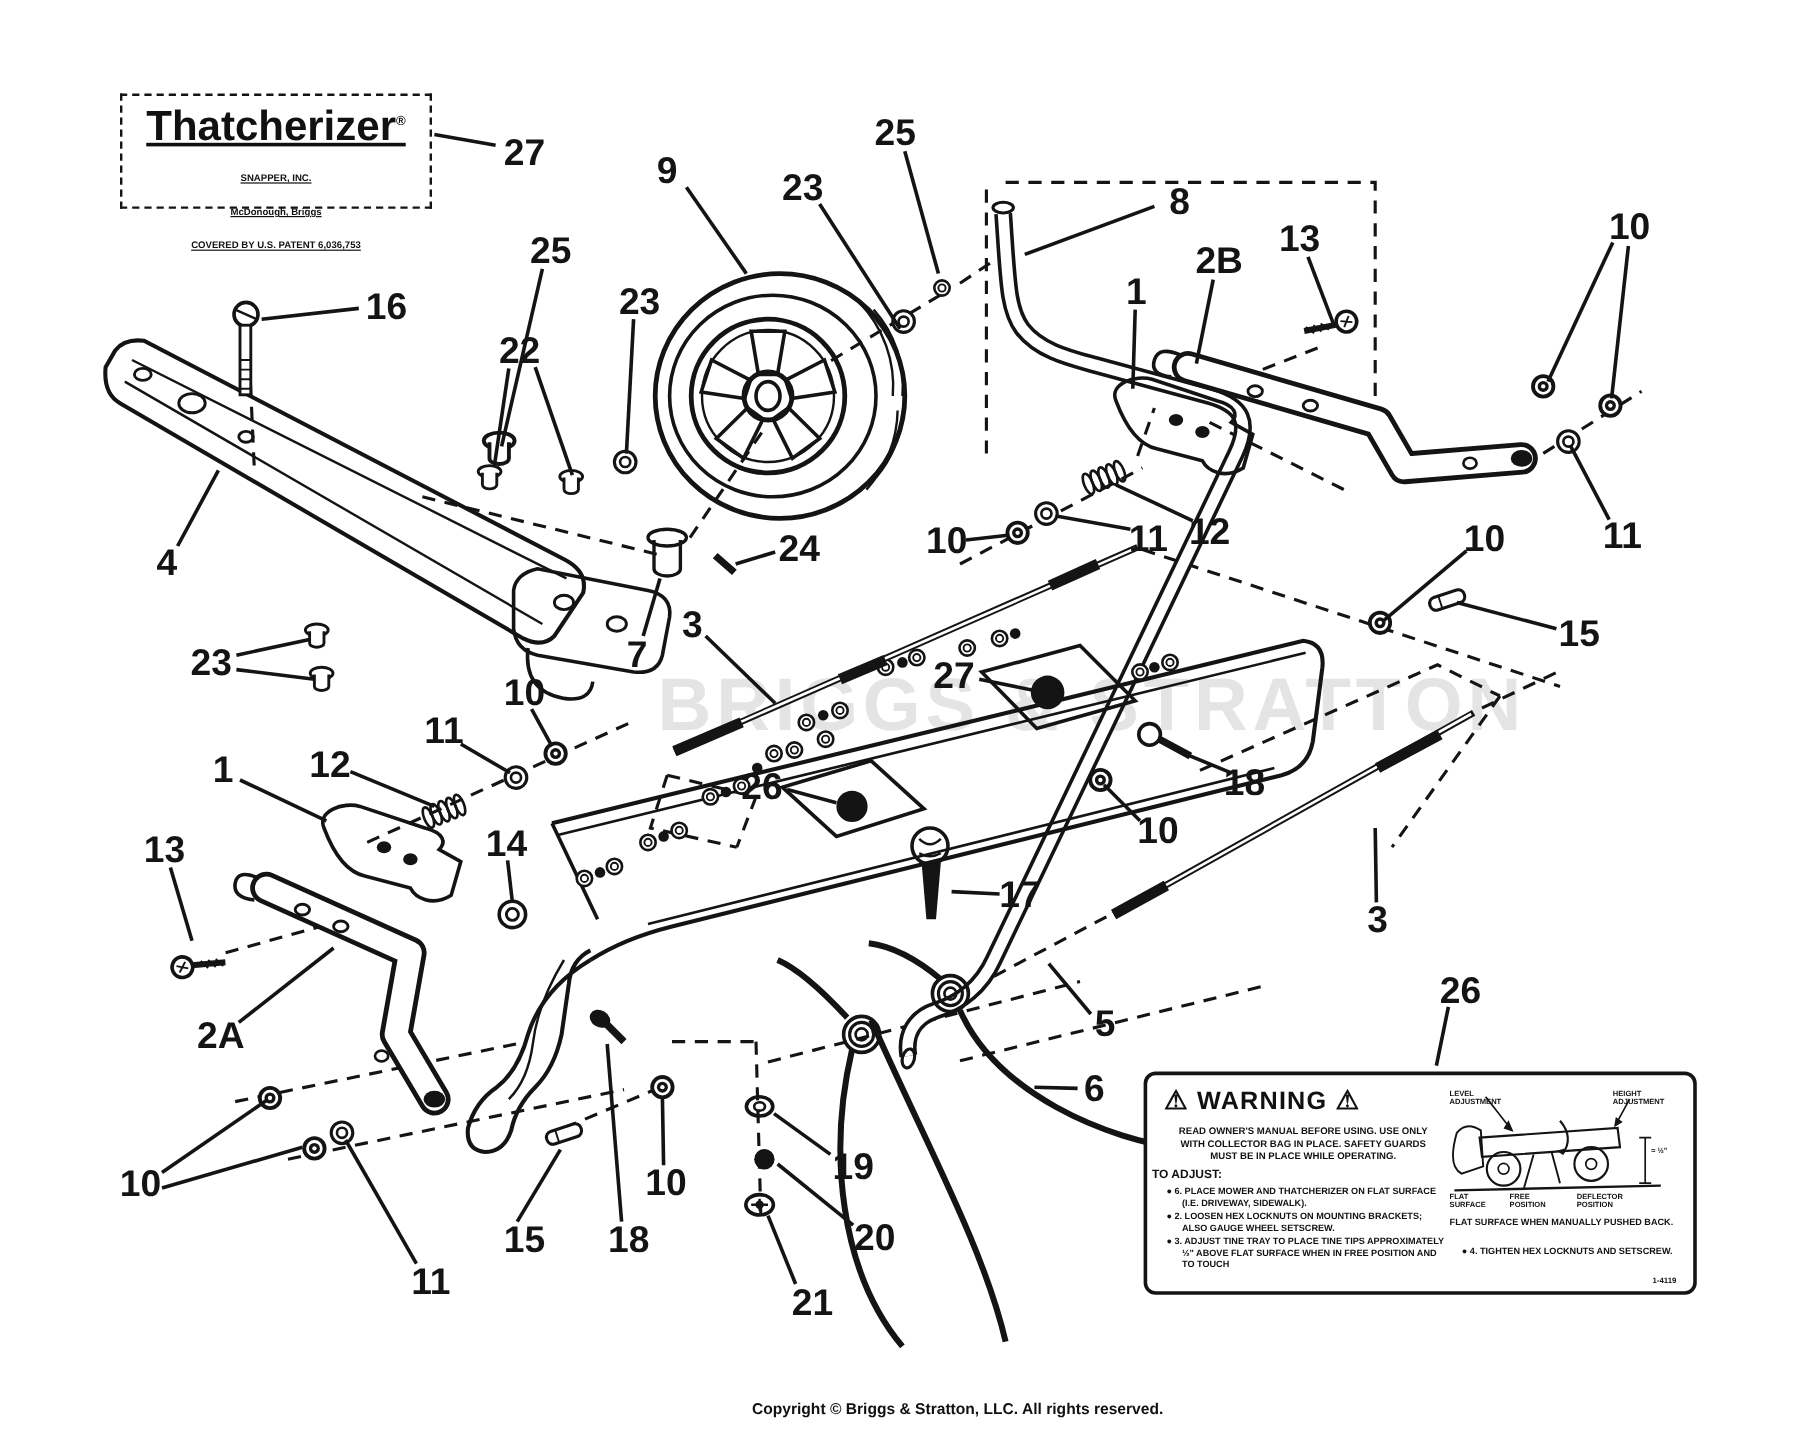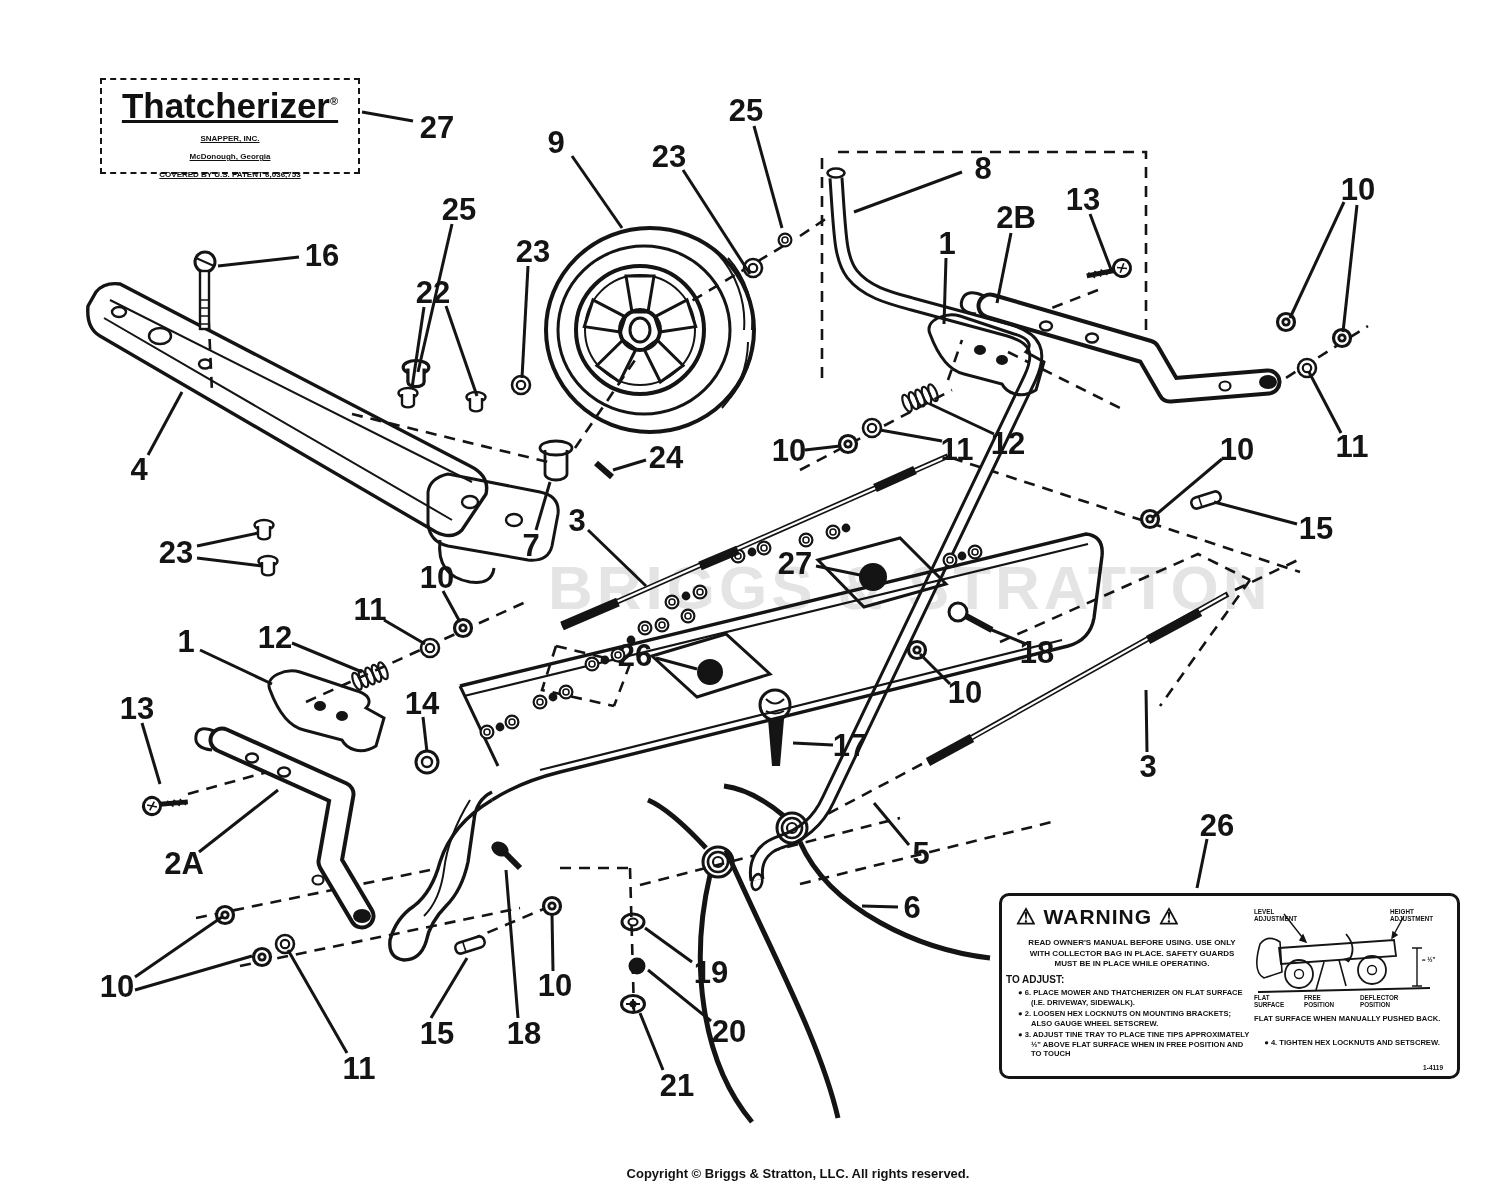--- a/index.html
+++ b/index.html
@@ -11,24 +11,24 @@
   #art{position:absolute;left:0;top:0;z-index:1;}
   .ln{stroke:#141414;fill:none;}
   .dash{stroke:#141414;stroke-width:2.6;fill:none;stroke-dasharray:11 8;}
   .co-line{stroke:#141414;stroke-width:3;}
   .co-num{font-family:"Liberation Sans",sans-serif;font-weight:bold;font-size:31px;fill:#141414;}
   
   #prodbox{position:absolute;left:100px;top:78px;width:256px;height:92px;z-index:2;
            border:2px dashed #141414;background:#fff;text-align:center;text-decoration:underline;}
   #prodbox .big{font-size:35px;font-weight:bold;letter-spacing:0px;margin-top:6px;}
   #prodbox .reg{font-size:11px;vertical-align:super;}
-  #prodbox .sub{font-size:8px;font-weight:bold;line-height:10px;margin-top:8px;}
+  #prodbox .sub{font-size:8px;font-weight:bold;line-height:10px;margin-top:18px;}
   
   #warnbox{position:absolute;left:953px;top:893px;width:455px;height:180px;z-index:2;
-           border:3px solid #141414;border-radius:10px;background:#fff;font-weight:bold;margin-left:46px;}
+           border:3px solid #141414;border-radius:10px;background:#fff;font-weight:bold;}
   #warnbox .wtitle{position:absolute;left:14px;top:8px;font-size:21px;letter-spacing:1px;}
   #warnbox .wicon{font-size:22px;}
   #warnbox .wpara{position:absolute;left:16px;top:42px;width:228px;font-size:8px;line-height:10.5px;text-align:center;}
   #warnbox .wadj{position:absolute;left:4px;top:78px;font-size:10px;}
   #warnbox .wsteps{position:absolute;left:16px;top:92px;width:232px;font-size:7.6px;line-height:9.5px;}
   #warnbox .wstep{padding-left:13px;text-indent:-13px;margin-bottom:2px;}
   #warnbox .dlab{position:absolute;font-size:6.3px;line-height:7px;}
   #warnbox .wnote{position:absolute;left:252px;top:118px;width:196px;font-size:7.6px;line-height:9.5px;}
   #warnbox .wstep4{position:absolute;left:252px;top:142px;width:196px;font-size:7.6px;line-height:9.5px;text-align:center;}
   #warnbox .wcode{position:absolute;right:14px;bottom:5px;font-size:6.5px;}
@@ -419,21 +419,21 @@
         <line x1="663" y1="1070" x2="640" y2="1013" class="co-line"></line>
         <text x="677" y="1085" text-anchor="middle" dominant-baseline="central" class="co-num">21</text>
         <line x1="347" y1="1053" x2="288" y2="950" class="co-line"></line>
         <text x="359" y="1068" text-anchor="middle" dominant-baseline="central" class="co-num">11</text>
       </g>
   </svg>
 
   <div id="prodbox">
     <div class="big"><span>Thatcherizer</span><span class="reg">®</span></div>
     <div class="sub">SNAPPER, INC.</div>
-    <div class="sub">McDonough, Georgia</div>
+    <div class="sub">McDonough, Briggs</div>
     <div class="sub">COVERED BY U.S. PATENT 6,036,753</div>
   </div>
 
   <div id="warnbox">
     <div class="wtitle">
       <span class="wicon">⚠</span>
       <span>WARNING</span>
       <span class="wicon">⚠</span>
     </div>
     <div class="wpara">READ OWNER'S MANUAL BEFORE USING.  USE ONLY WITH COLLECTOR BAG IN PLACE. SAFETY GUARDS MUST BE IN PLACE WHILE OPERATING.</div>

